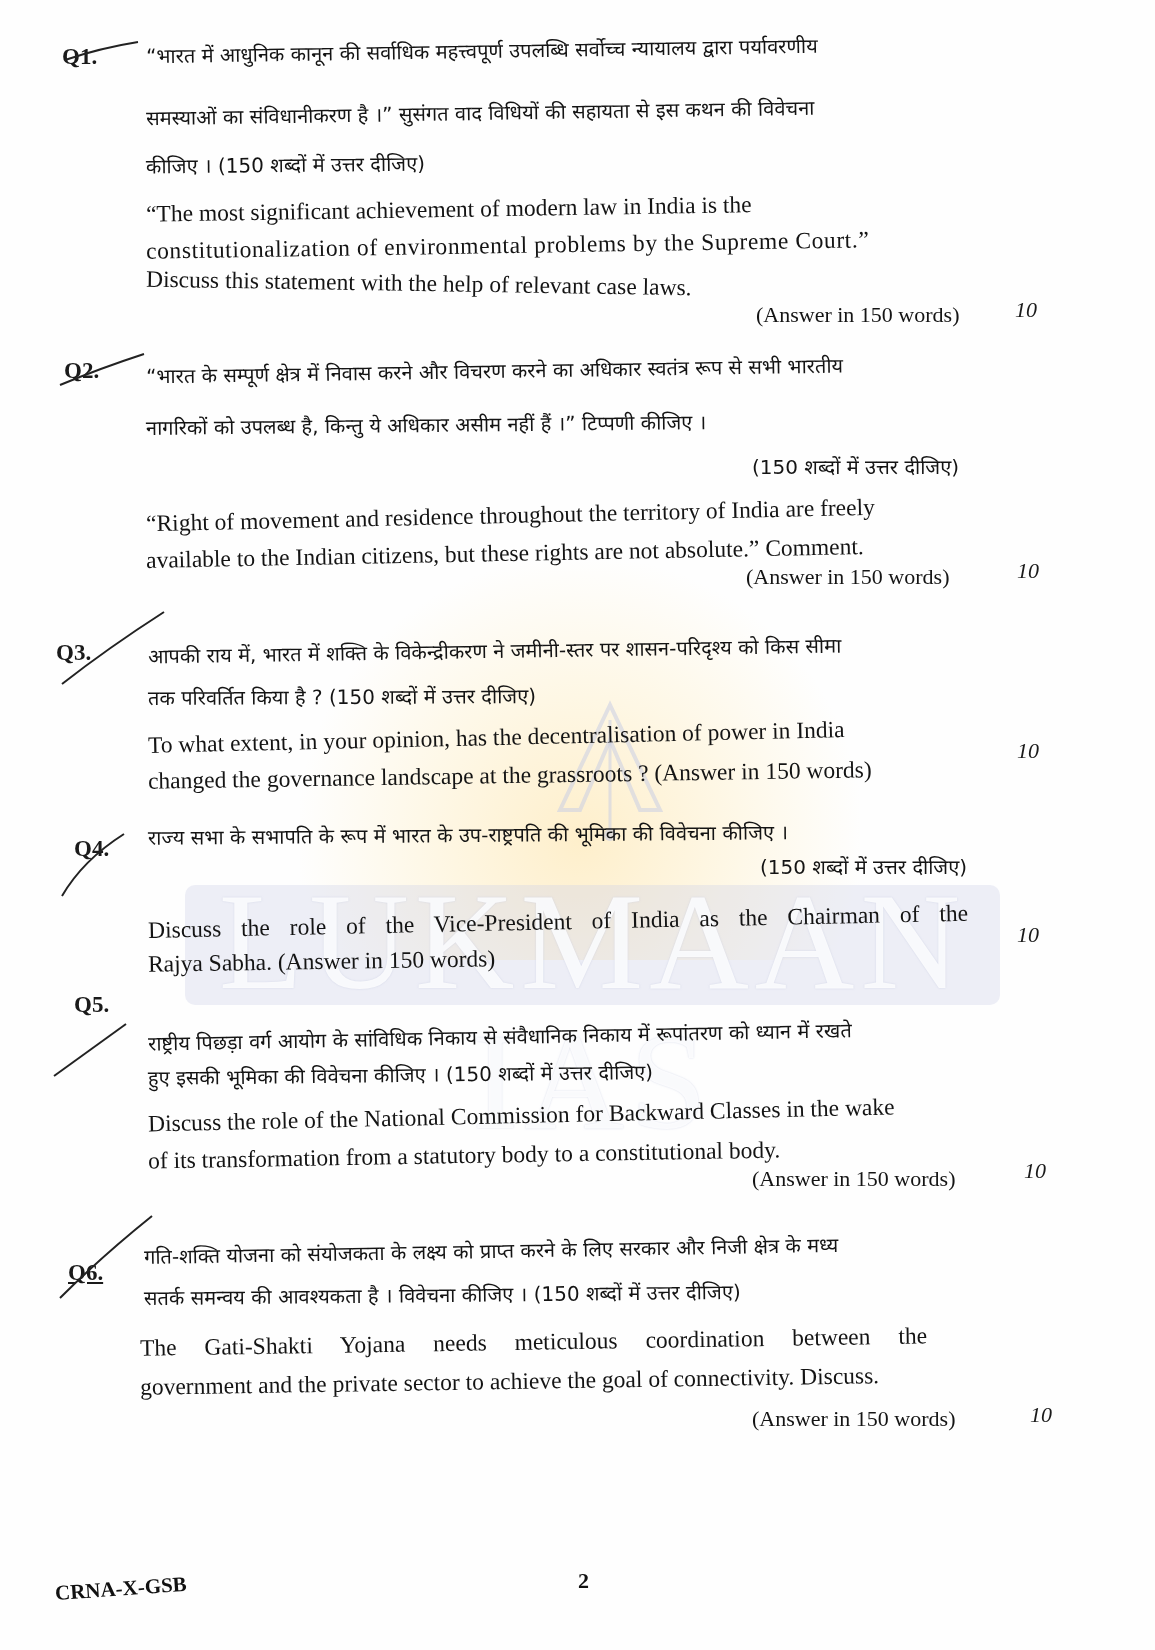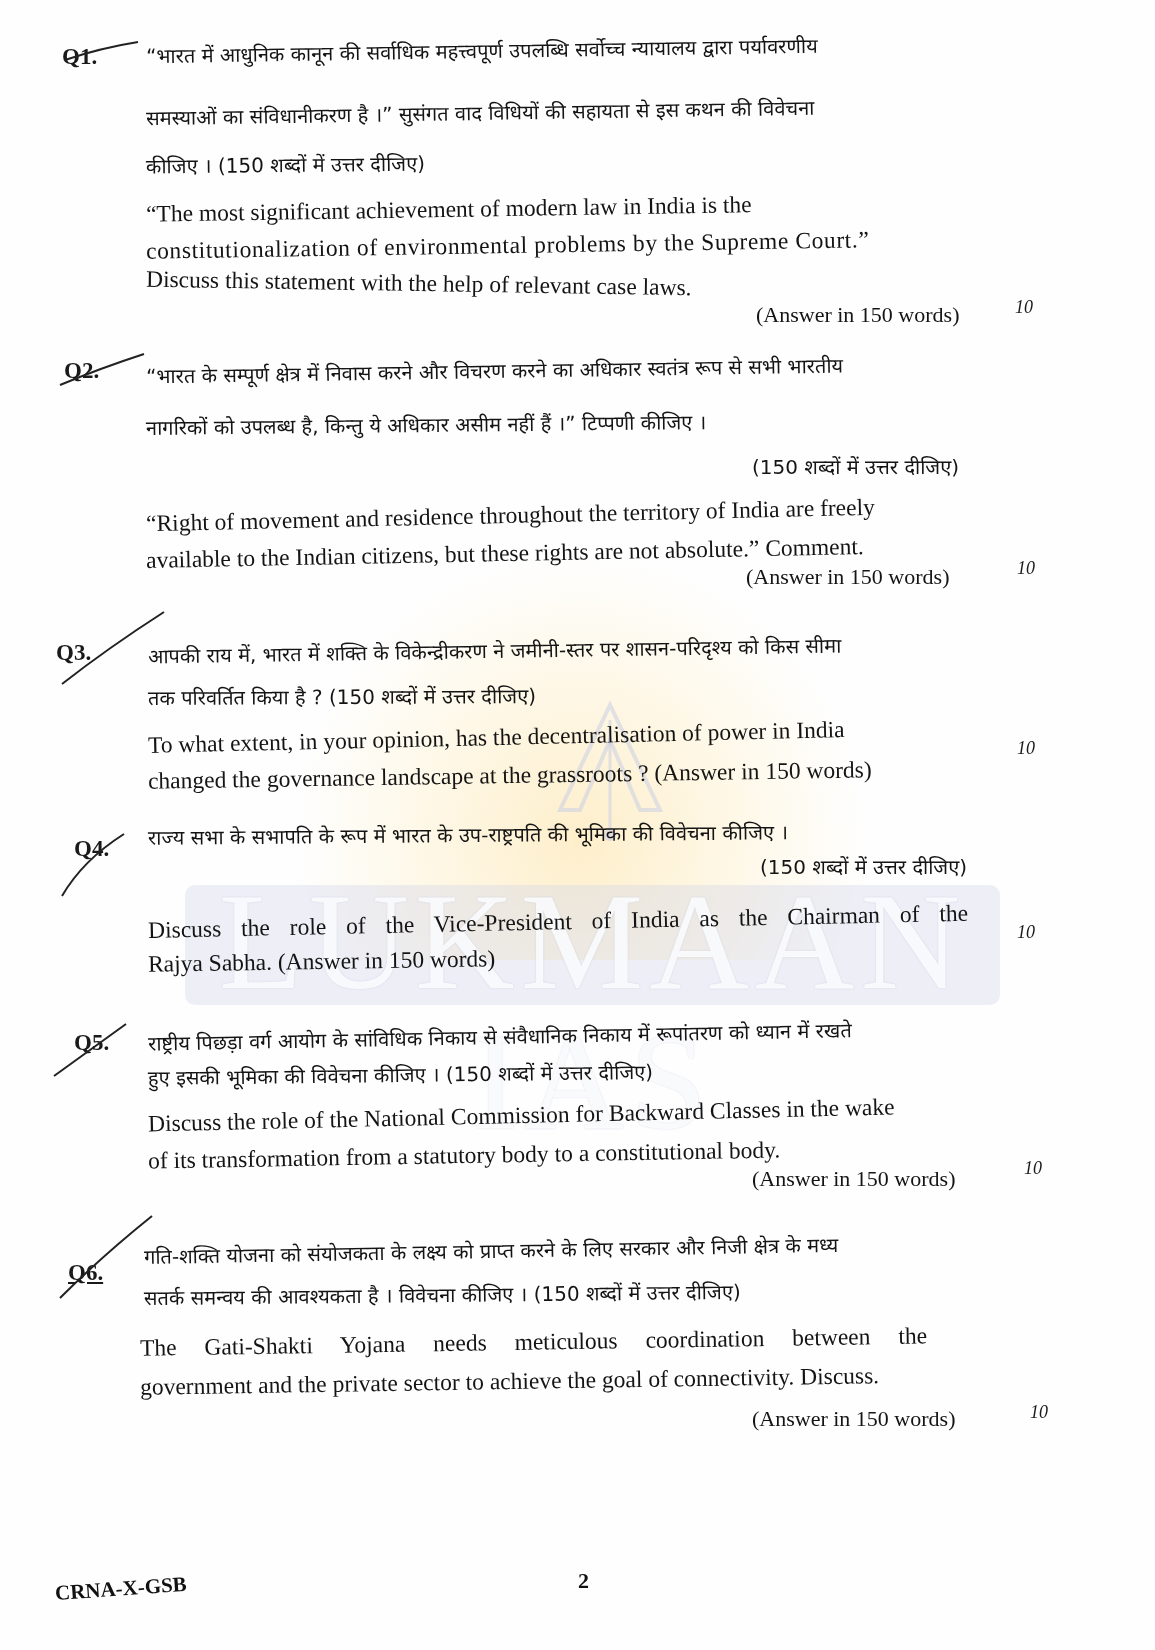--- a/index.html
+++ b/index.html
@@ -101,21 +101,21 @@
       font-family: "Liberation Serif", serif;
       font-size: 23.5px;
     }
     .justify {
       display: flex;
       justify-content: space-between;
     }
     .marks {
       position: absolute;
       font-style: italic;
-      font-size: 18px;
+      font-size: 22px;
       color: #1a1a1a;
       font-family: Liberation Serif, serif;
     }
     .footer-code {
       position: absolute;
       left: 56px; top: 1581px;
       font-weight: bold;
       font-size: 21px;
       transform: rotate(-4deg);
       transform-origin: left bottom;
@@ -194,21 +194,21 @@
     <div class="line hi" style="left:148px;top:820px;transform:rotate(-0.5deg);">राज्य सभा के सभापति के रूप में भारत के उप-राष्ट्रपति की भूमिका की विवेचना कीजिए ।</div>
     <div class="line hi" style="left:760px;top:852px;">(150 शब्दों में उत्तर दीजिए)</div>
     <div class="line en justify" style="left:148px;top:906px;width:850px;transform:rotate(-1.2deg);">
         <span style="word-spacing:14px;">Discuss the role of the Vice-President of India as the Chairman of the</span>
       </div>
     <div class="line en" style="left:148px;top:946px;transform:rotate(-0.9deg);">Rajya Sabha. (Answer in 150 words)</div>
     <span class="marks" style="left:1017px;top:922px;">10</span>
   </div>
 
   <div class="q">
-    <span class="qnum" style="left:74px;top:1030px;">Q5.</span>
+    <span class="qnum" style="left:74px;top:992px;">Q5.</span>
     <svg class="tick" style="left:50px;top:1020px;" width="80" height="60">
         <path d="M4 56 Q40 30 76 4" stroke="#222" stroke-width="2" fill="none"></path>
       </svg>
     <div class="line hi" style="left:148px;top:1022px;transform:rotate(-1.1deg);">राष्ट्रीय पिछड़ा वर्ग आयोग के सांविधिक निकाय से संवैधानिक निकाय में रूपांतरण को ध्यान में रखते</div>
     <div class="line hi" style="left:148px;top:1060px;transform:rotate(-0.7deg);">हुए इसकी भूमिका की विवेचना कीजिए । (150 शब्दों में उत्तर दीजिए)</div>
     <div class="line en" style="left:148px;top:1100px;transform:rotate(-1.3deg);">Discuss the role of the National Commission for Backward Classes in the wake</div>
     <div class="line en" style="left:148px;top:1140px;transform:rotate(-1.0deg);">of its transformation from a statutory body to a constitutional body.</div>
     <div class="line en" style="left:752px;top:1164px;font-size:22px;">(Answer in 150 words)</div>
     <span class="marks" style="left:1024px;top:1158px;">10</span>
   </div>

